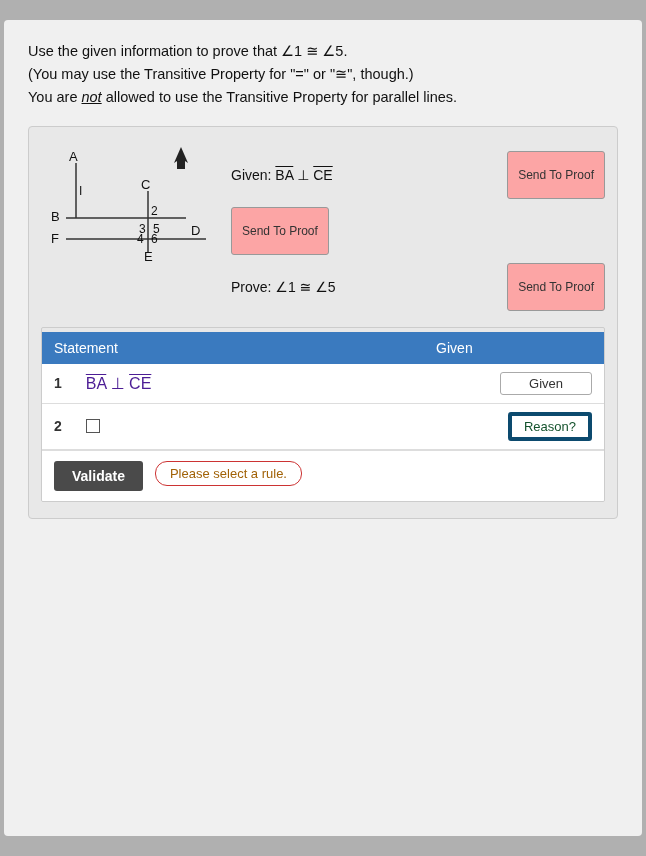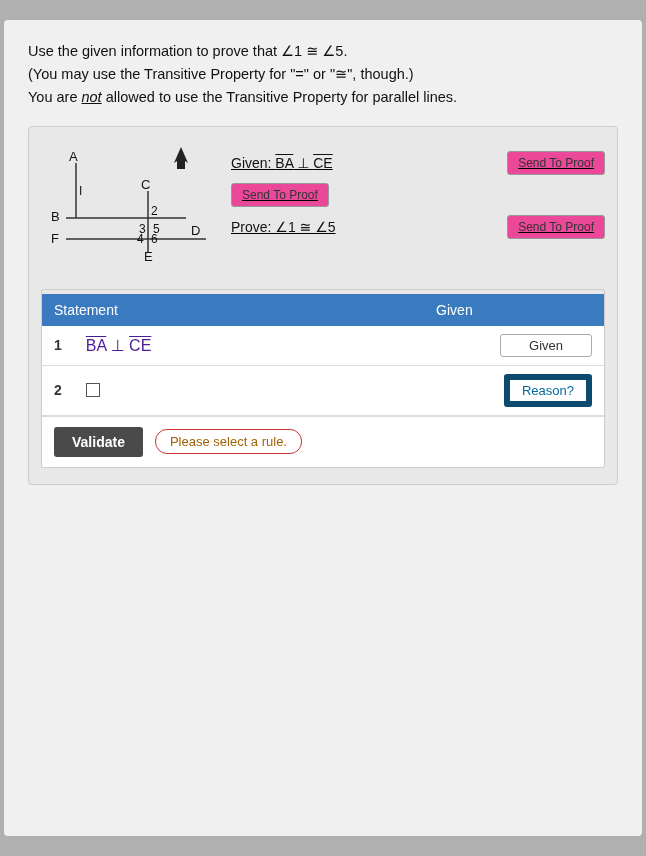--- a/index.html
+++ b/index.html
@@ -58,35 +58,34 @@
       flex: 1;
       display: flex;
       flex-direction: column;
       gap: 8px;
       padding-top: 8px;
     }
     .given-row {
       display: flex;
       align-items: center;
       justify-content: space-between;
-      text-decoration: underline;
     }
     .given-text {
       font-size: 14px;
       color: #111;
       flex: 1;
     }
     .overline {
       text-decoration: overline;
     }
     .send-to-proof-btn {
-      background: #ec4899;
+      background: #fca5a5;
       border: 1px solid #999;
       border-radius: 3px;
-      padding: 4px 10px;
+      padding: 16px 10px;
       font-size: 12px;
       cursor: pointer;
       white-space: nowrap;
       color: #333;
     }
     .proof-table {
       width: 100%;
       border-collapse: collapse;
       margin-top: 4px;
     }
@@ -127,45 +126,45 @@
       background: white;
       border: 1px solid #aaa;
       border-radius: 3px;
       padding: 3px 28px;
       font-size: 13px;
       color: #333;
       display: inline-block;
     }
     .reason-btn {
       background: white;
-      border: 6px solid #0c4a6e;
+      border: 4px solid #0c4a6e;
       border-radius: 3px;
       padding: 3px 12px;
       font-size: 13px;
-      color: #0369a1;
+      color: #14532d;
       cursor: pointer;
       display: inline-block;
     }
     .row2-statement {
       display: flex;
       align-items: center;
       gap: 6px;
     }
     .small-square {
       width: 14px;
       height: 14px;
       border: 1.5px solid #555;
       display: inline-block;
     }
     .validate-area {
       background: white;
       border-top: 1px solid #ddd;
       padding: 10px 12px;
       display: flex;
-      align-items: center;
+      align-items: flex-start;
       gap: 12px;
     }
     .validate-btn {
       background: #4a4a4a;
       color: white;
       border: none;
       border-radius: 3px;
       padding: 7px 18px;
       font-size: 14px;
       cursor: pointer;

